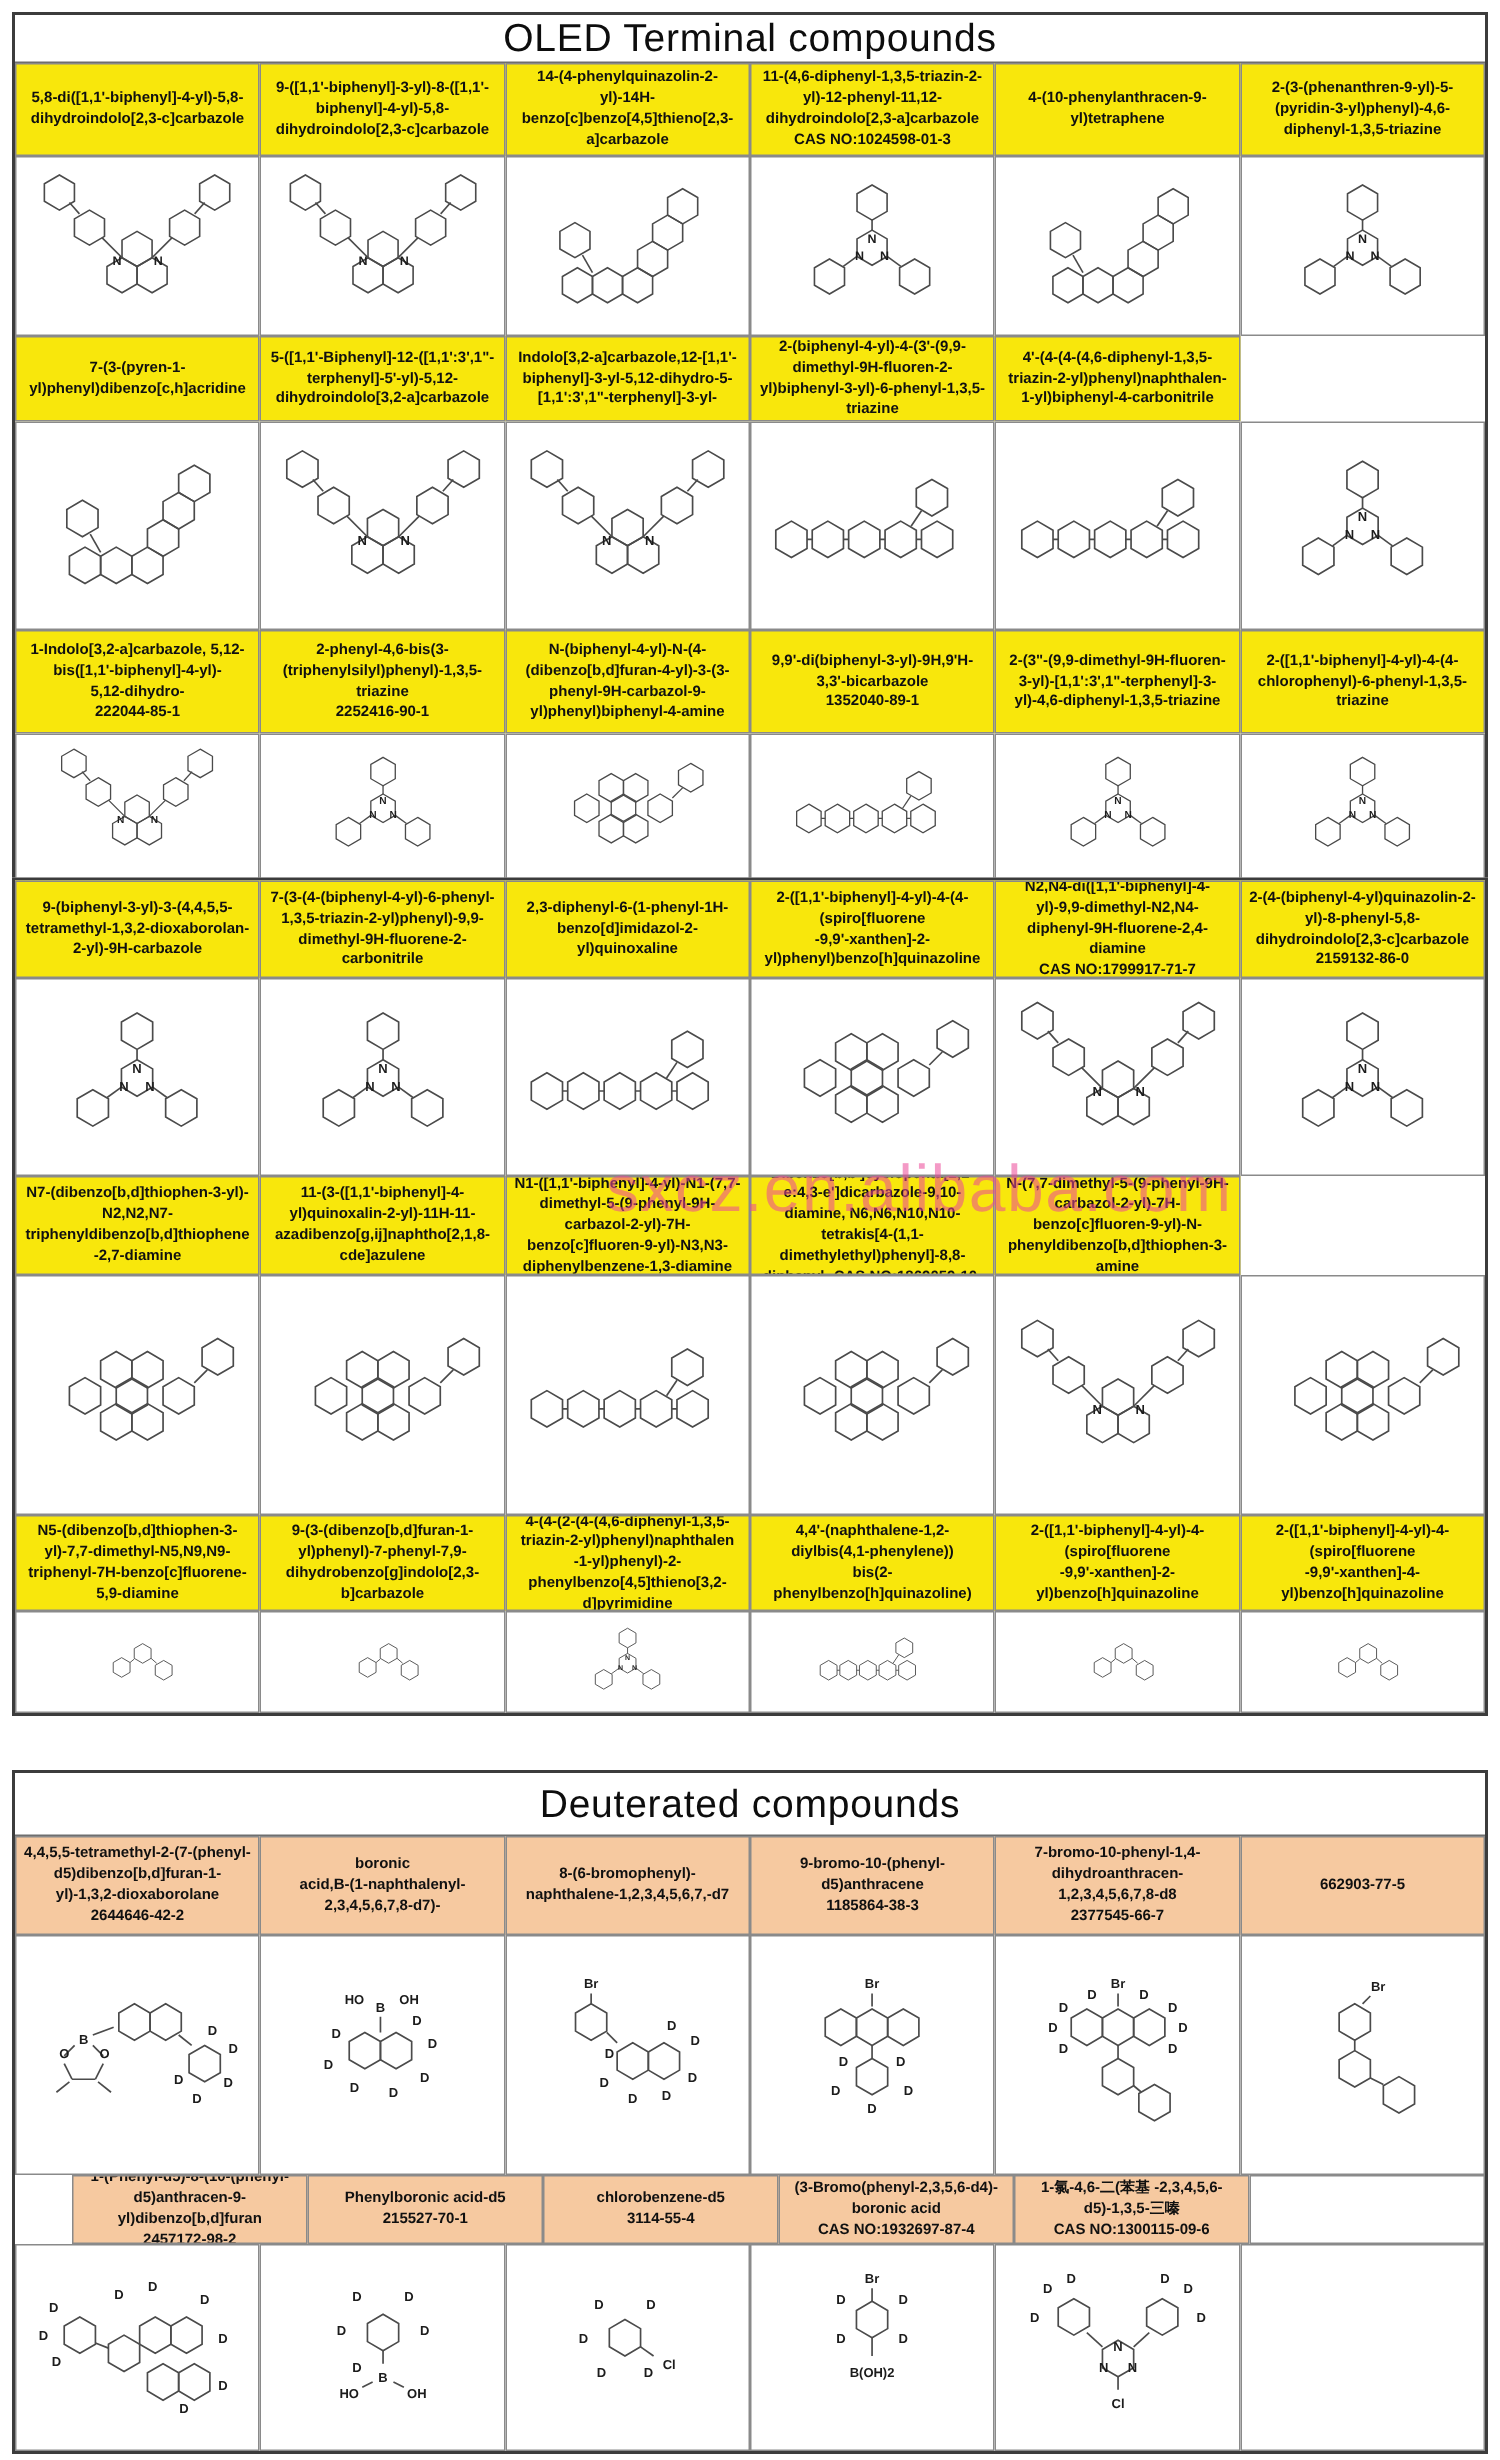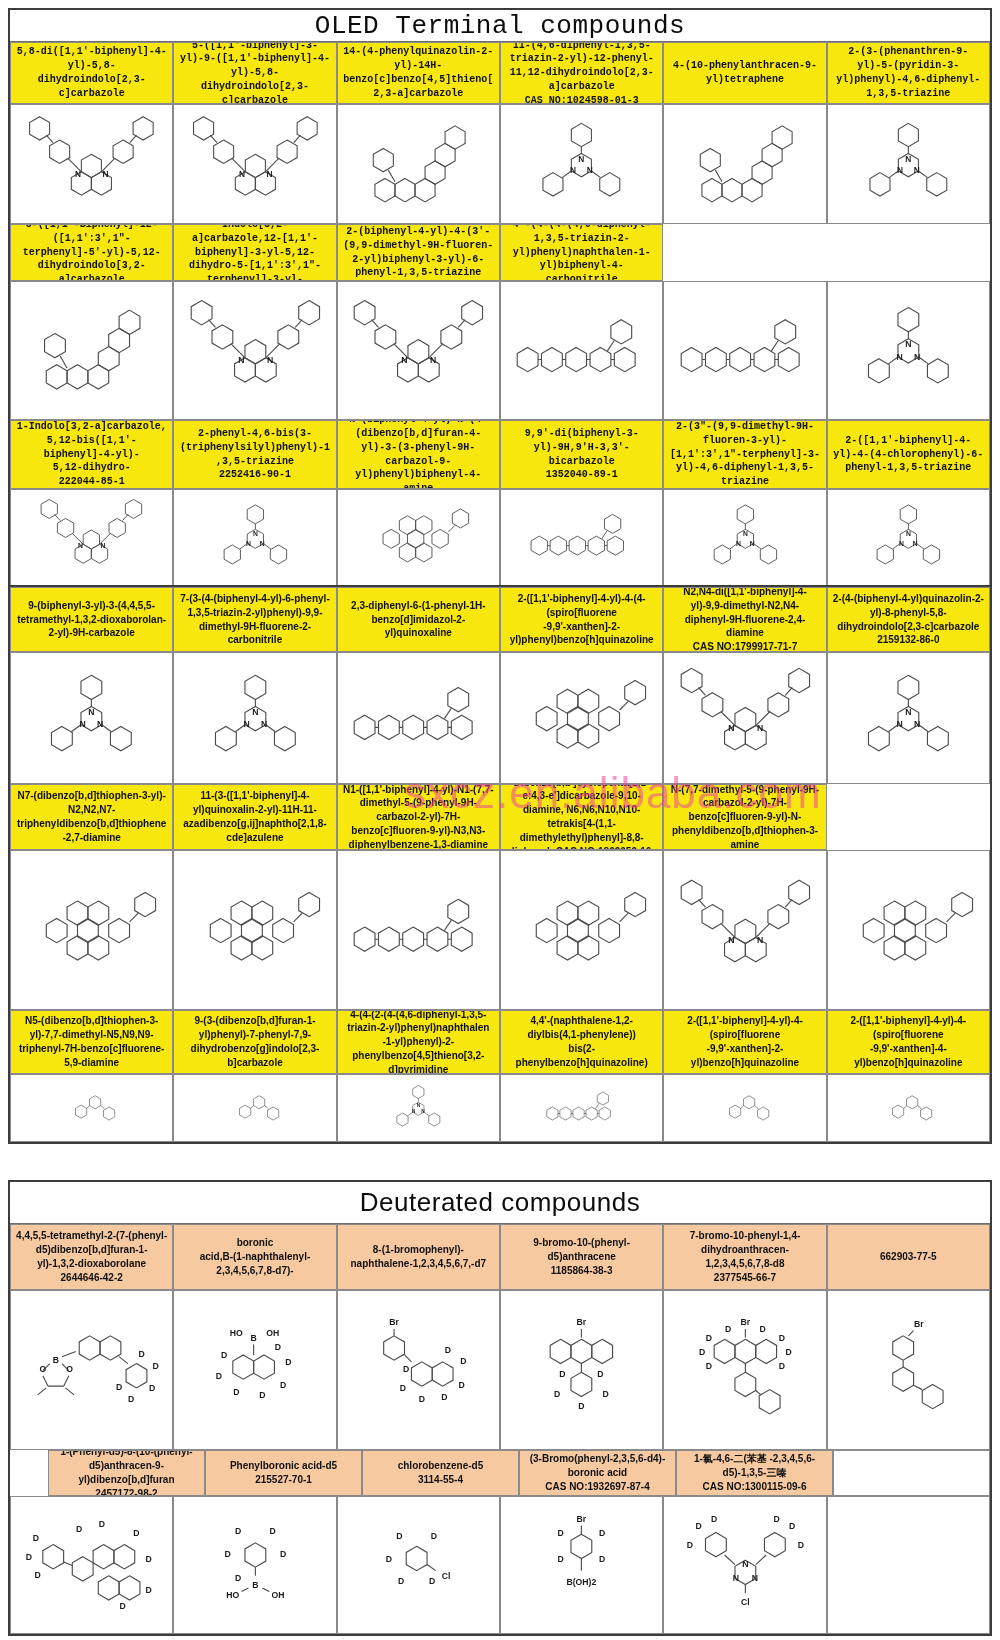--- a/index.html
+++ b/index.html
@@ -352,25 +352,25 @@
           <text x="44" y="16">D</text>
         <text x="134" y="24">D</text>
           <text x="144" y="46">D</text>
           <text x="116" y="16">D</text>
       </g>
     </symbol>
   </defs>
 </svg>
 
 <div id="tables">
-    <div class="table-block yellow" style="top: 8px; font-family: Liberation Mono, monospace;">
+    <div class="table-block yellow" style="top: 8px;">
       <div class="table-title" style="height: 32px;">OLED Terminal compounds</div>
       <div class="row" style="height: 62px;">
         <div class="cell name-cell">5,8-di([1,1'-biphenyl]-4-yl)-5,8-dihydroindolo[2,3-c]carbazole</div>
-        <div class="cell name-cell">5-([1,1'-biphenyl]-3-yl)-9-([1,1'-biphenyl]-4-yl)-5,8-dihydroindolo[2,3-c]carbazole</div>
+        <div class="cell name-cell">9-([1,1'-biphenyl]-3-yl)-8-([1,1'-biphenyl]-4-yl)-5,8-dihydroindolo[2,3-c]carbazole</div>
         <div class="cell name-cell">14-(4-phenylquinazolin-2-yl)-14H-benzo[c]benzo[4,5]thieno[2,3-a]carbazole</div>
         <div class="cell name-cell">11-(4,6-diphenyl-1,3,5-triazin-2-yl)-12-phenyl-11,12-dihydroindolo[2,3-a]carbazole
 CAS NO:1024598-01-3</div>
         <div class="cell name-cell">4-(10-phenylanthracen-9-yl)tetraphene</div>
         <div class="cell name-cell">2-(3-(phenanthren-9-yl)-5-(pyridin-3-yl)phenyl)-4,6-diphenyl-1,3,5-triazine</div>
       </div>
       <div class="row" style="height: 120px;">
         <div class="cell struct-cell">
           <svg class="mol" viewBox="0 0 160 130">
             <use href="#mol-carbazole-wings"></use>
@@ -396,20 +396,21 @@
             <use href="#mol-fused-diagonal"></use>
           </svg>
         </div>
         <div class="cell struct-cell">
           <svg class="mol" viewBox="0 0 160 130">
             <use href="#mol-triazine-star"></use>
           </svg>
         </div>
       </div>
       <div class="row" style="height: 57px;">
+        <div class="cell name-cell">7-(3-(pyren-1-yl)phenyl)dibenzo[c,h]acridine</div>
         <div class="cell name-cell">5-([1,1'-Biphenyl]-12-([1,1':3',1"-terphenyl]-5'-yl)-5,12-dihydroindolo[3,2-a]carbazole</div>
         <div class="cell name-cell">Indolo[3,2-a]carbazole,12-[1,1'-biphenyl]-3-yl-5,12-dihydro-5-[1,1':3',1"-terphenyl]-3-yl-</div>
         <div class="cell name-cell">2-(biphenyl-4-yl)-4-(3'-(9,9-dimethyl-9H-fluoren-2-yl)biphenyl-3-yl)-6-phenyl-1,3,5-triazine</div>
         <div class="cell name-cell">4'-(4-(4-(4,6-diphenyl-1,3,5-triazin-2-yl)phenyl)naphthalen-1-yl)biphenyl-4-carbonitrile</div>
       </div>
       <div class="row" style="height: 139px;">
         <div class="cell struct-cell">
           <svg class="mol" viewBox="0 0 160 130">
             <use href="#mol-fused-diagonal"></use>
           </svg>
@@ -613,21 +614,21 @@
         </div>
       </div>
     </div>
     <div class="table-block orange" style="top: 1180px;">
       <div class="table-title" style="height: 42px;">Deuterated compounds</div>
       <div class="row" style="height: 66px;">
         <div class="cell name-cell">4,4,5,5-tetramethyl-2-(7-(phenyl-d5)dibenzo[b,d]furan-1-yl)-1,3,2-dioxaborolane
 2644646-42-2</div>
         <div class="cell name-cell">boronic
 acid,B-(1-naphthalenyl-2,3,4,5,6,7,8-d7)-</div>
-        <div class="cell name-cell">8-(1-bromophenyl)-naphthalene-1,2,3,4,5,6,7,-d7</div>
+        <div class="cell name-cell">8-(6-bromophenyl)-naphthalene-1,2,3,4,5,6,7,-d7</div>
         <div class="cell name-cell">9-bromo-10-(phenyl-d5)anthracene
 1185864-38-3</div>
         <div class="cell name-cell">7-bromo-10-phenyl-1,4-dihydroanthracen-1,2,3,4,5,6,7,8-d8
 2377545-66-7</div>
         <div class="cell name-cell">662903-77-5</div>
       </div>
       <div class="row" style="height: 160px;">
         <div class="cell struct-cell">
           <svg class="mol" viewBox="0 0 160 130">
             <use href="#mol-d-dioxaborolane"></use>

